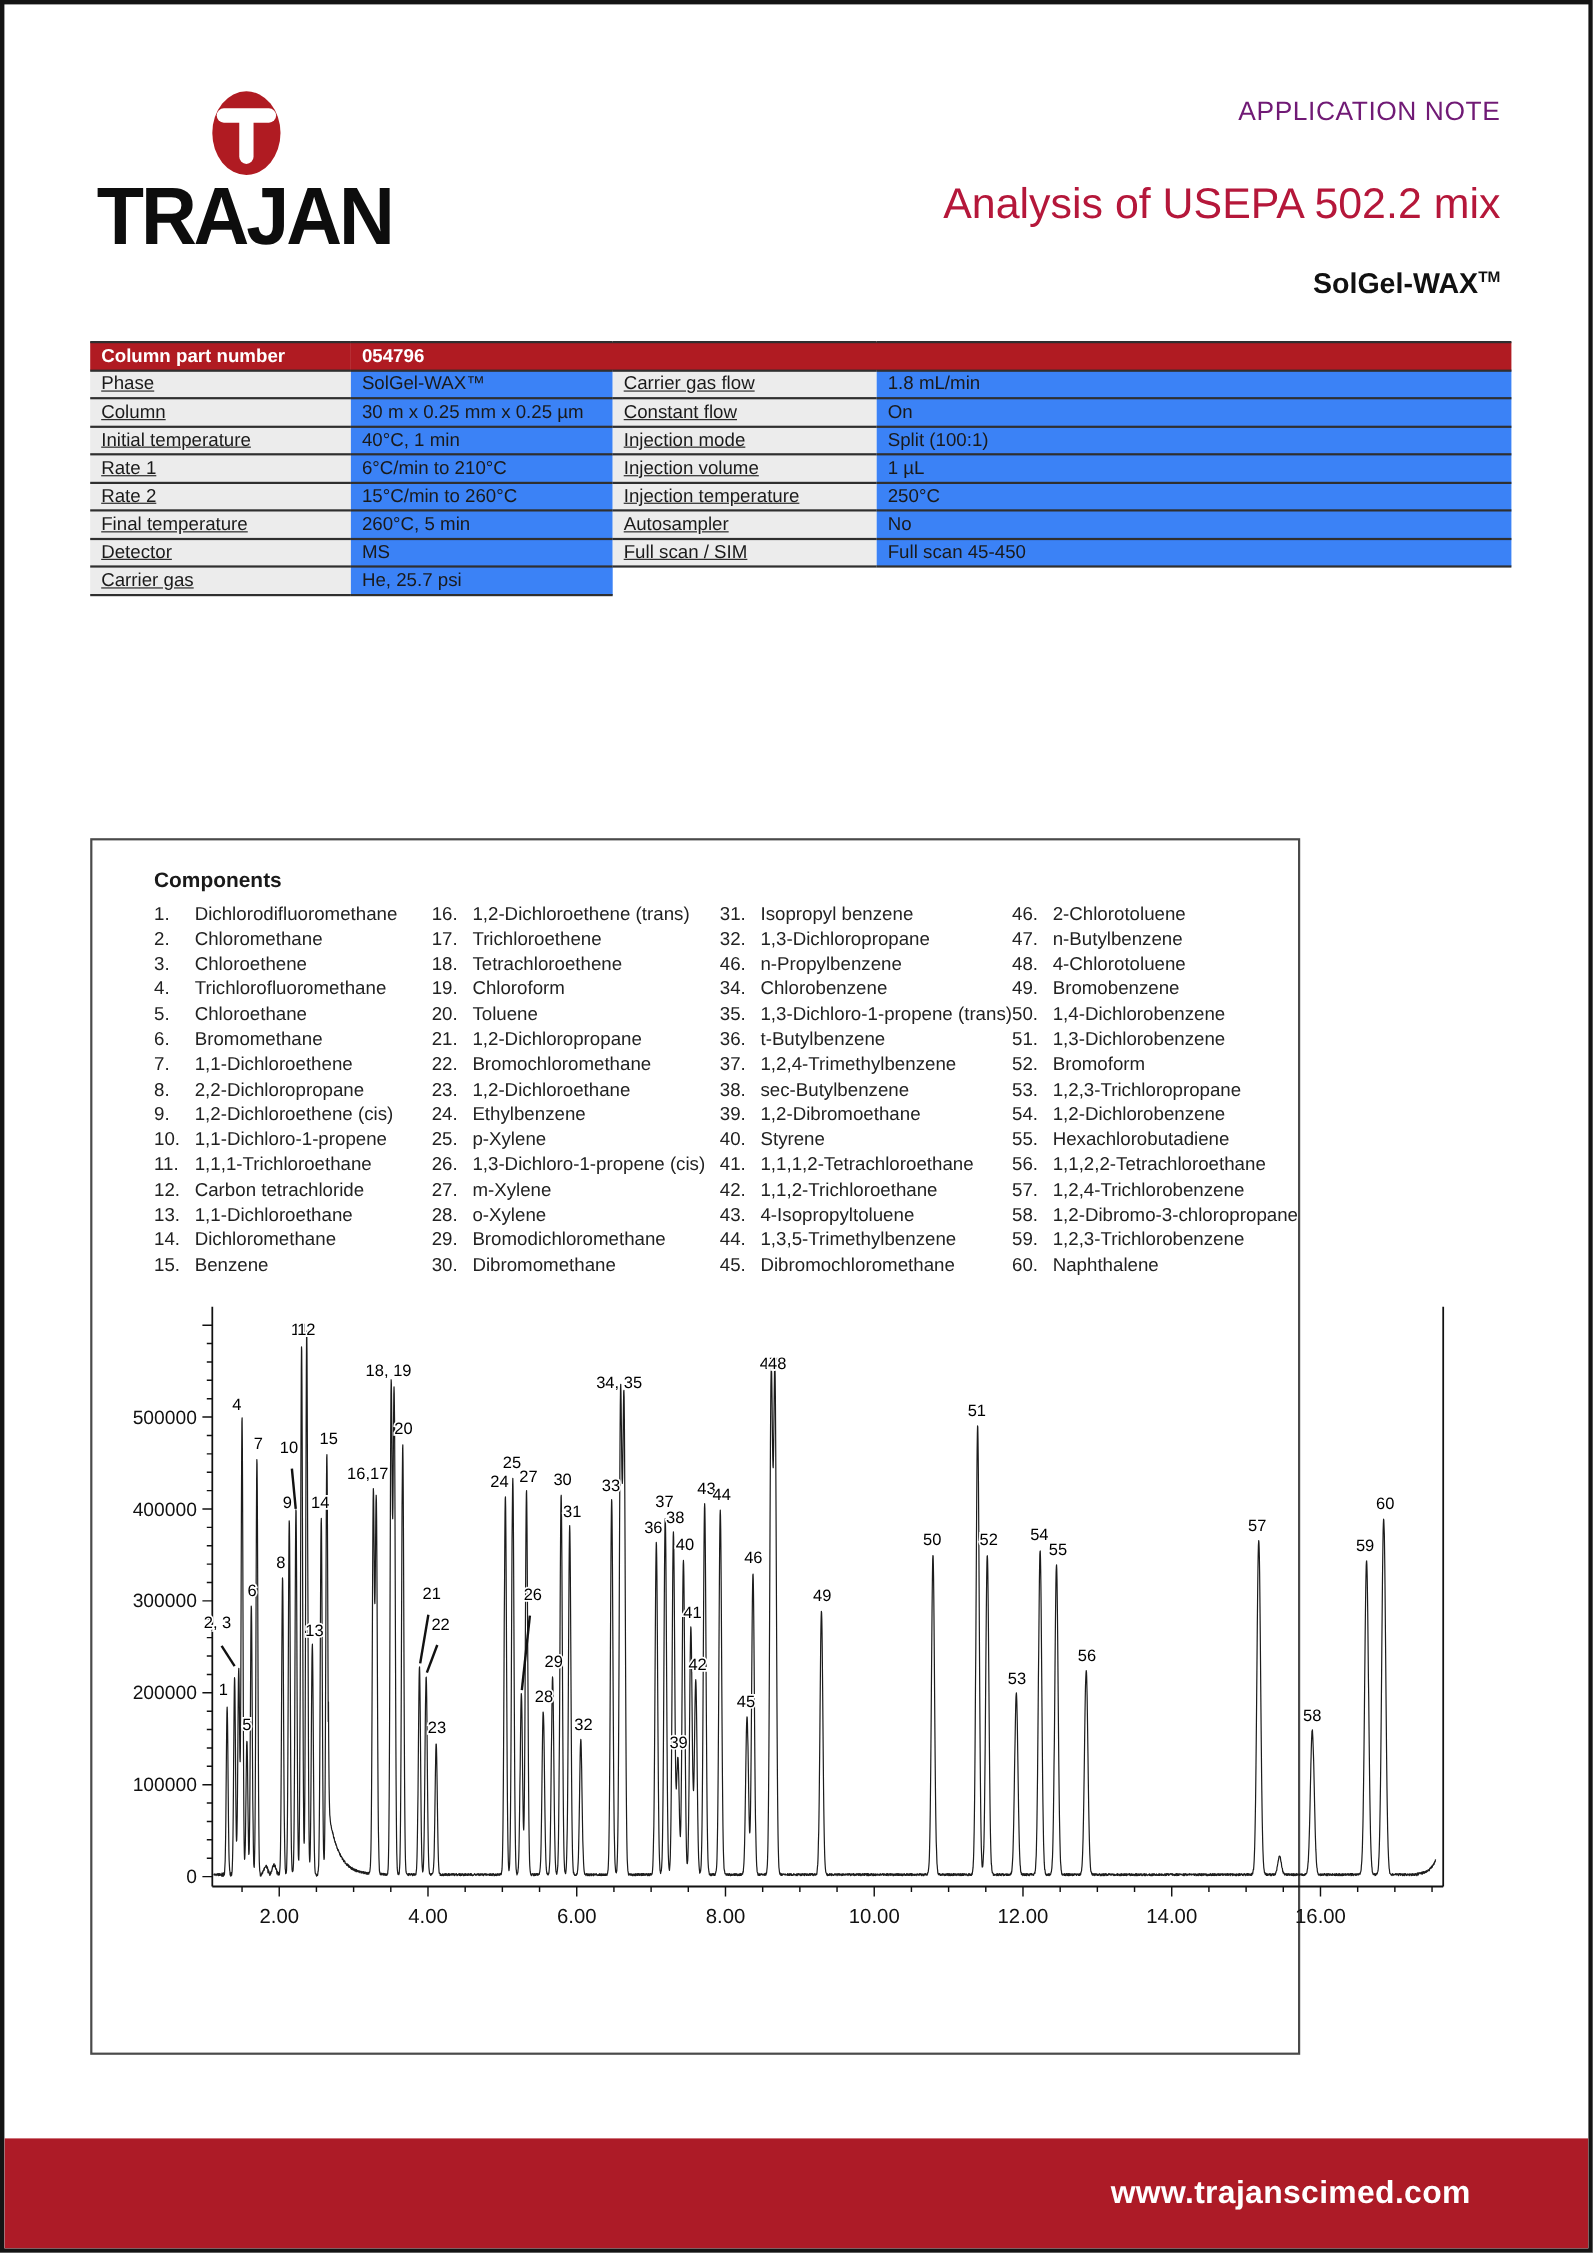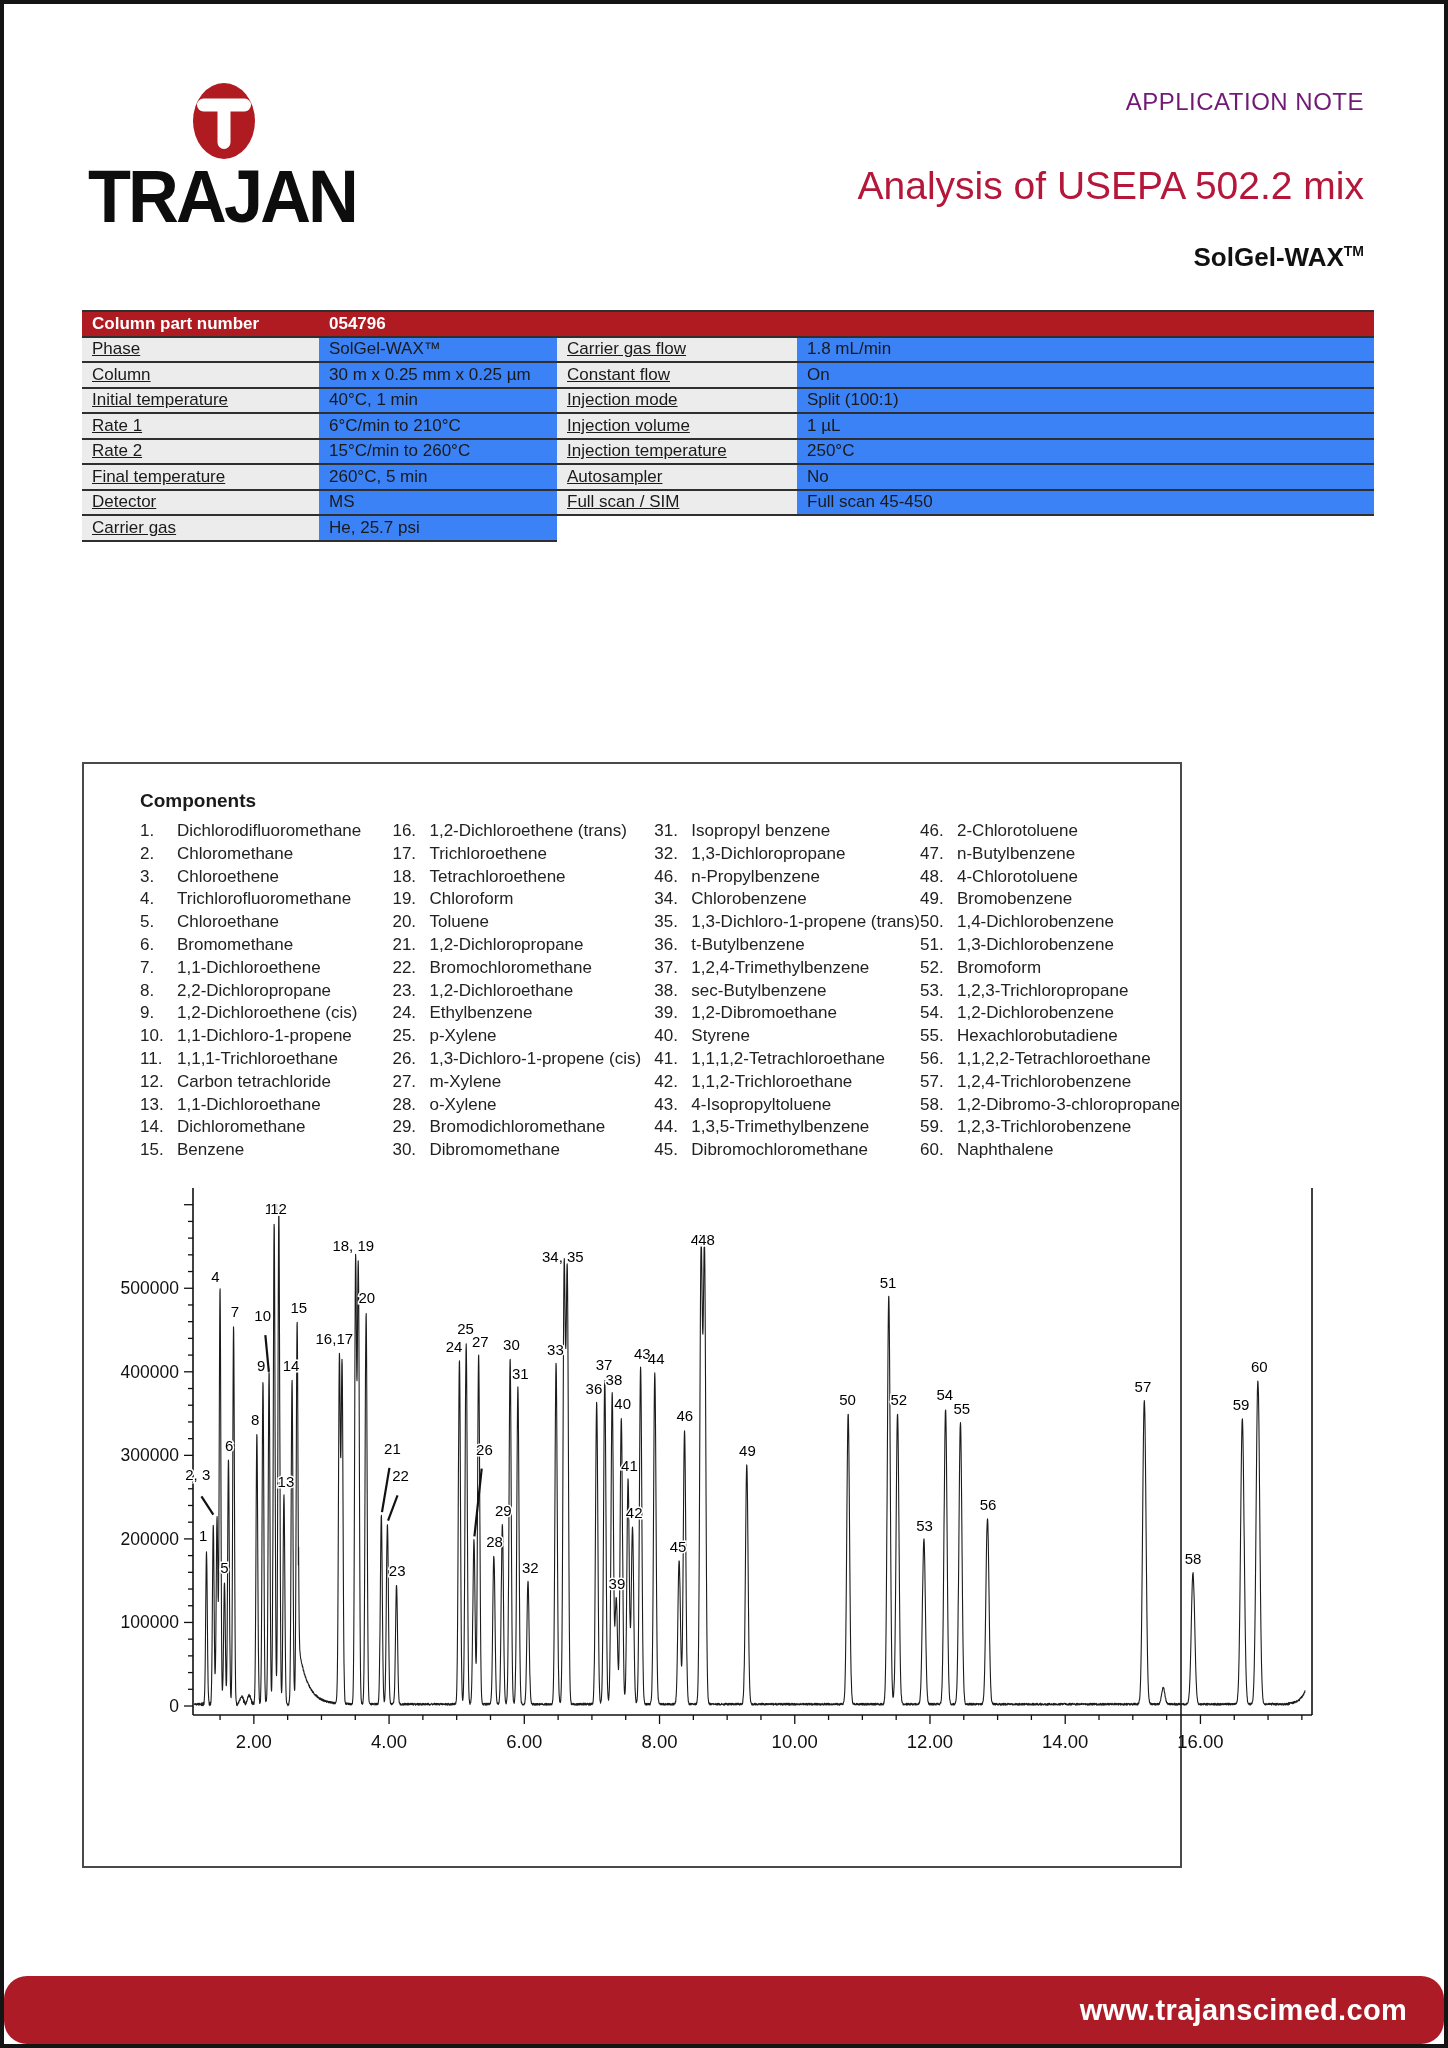--- a/index.html
+++ b/index.html
@@ -56,24 +56,23 @@
   .comp-col:nth-child(3) { width:326px; }
   .comp-col:nth-child(4) { width:290px; }
   .comp-item { display:flex; font-size:17px; line-height:22.8px; color:#222; }
   .comp-item .num { width:37px; flex:0 0 37px; }
   .comp-item .cname { flex:1; white-space:nowrap; }
   
   .chart-wrap { margin:16px 0 0 14px; }
   .chart-wrap svg { display:block; }
   
   .footer {
-    position:absolute; left:0; right:0; bottom:0; height:68px; background:#ad1b27;
-    display:flex; align-items:center; justify-content:flex-end; padding-right:37px;
+    position:absolute; left:0; right:0; bottom:0; height:100px; background:#ad1b27;
+    display:flex; align-items:center; justify-content:flex-end; padding-right:107px;
     box-sizing:border-box;
-    border-radius:23px;
   }
   .footer-url { color:#fff; font-weight:700; font-size:29px; letter-spacing:0.3px; }
 </style>
 </head>
 <body>
 
 <div class="page">
 
   <div class="logo">
     <svg width="64" height="78" viewBox="0 0 64 78">

